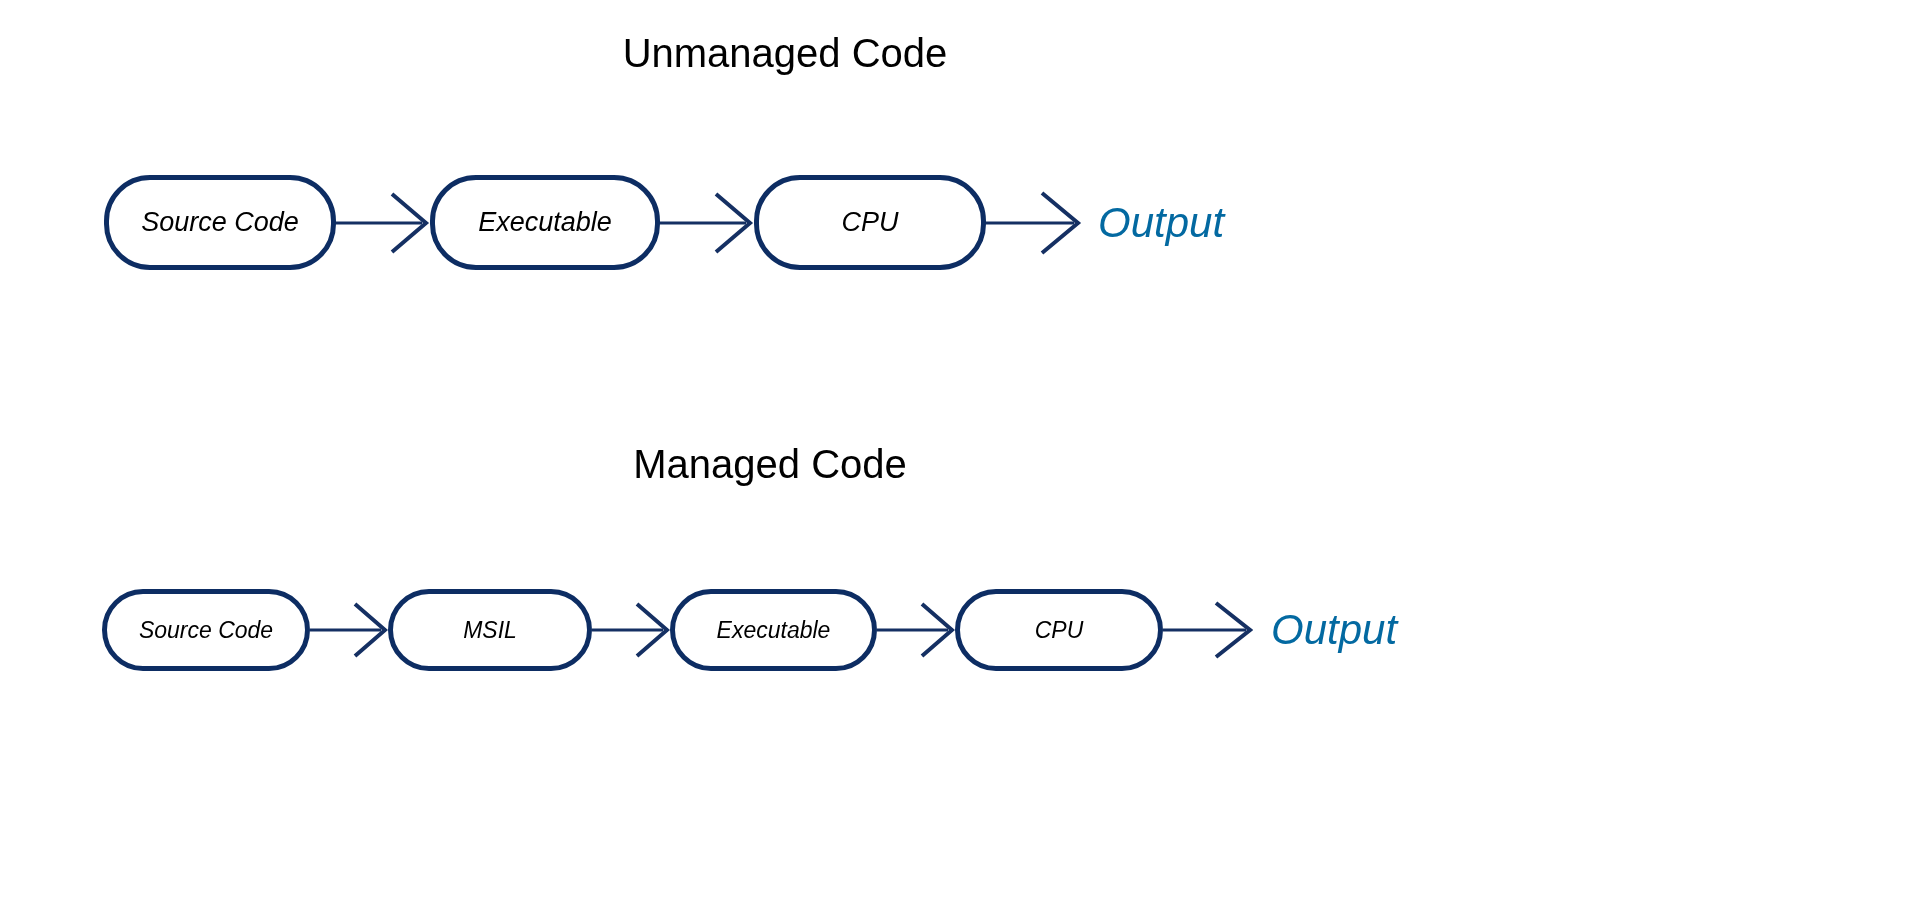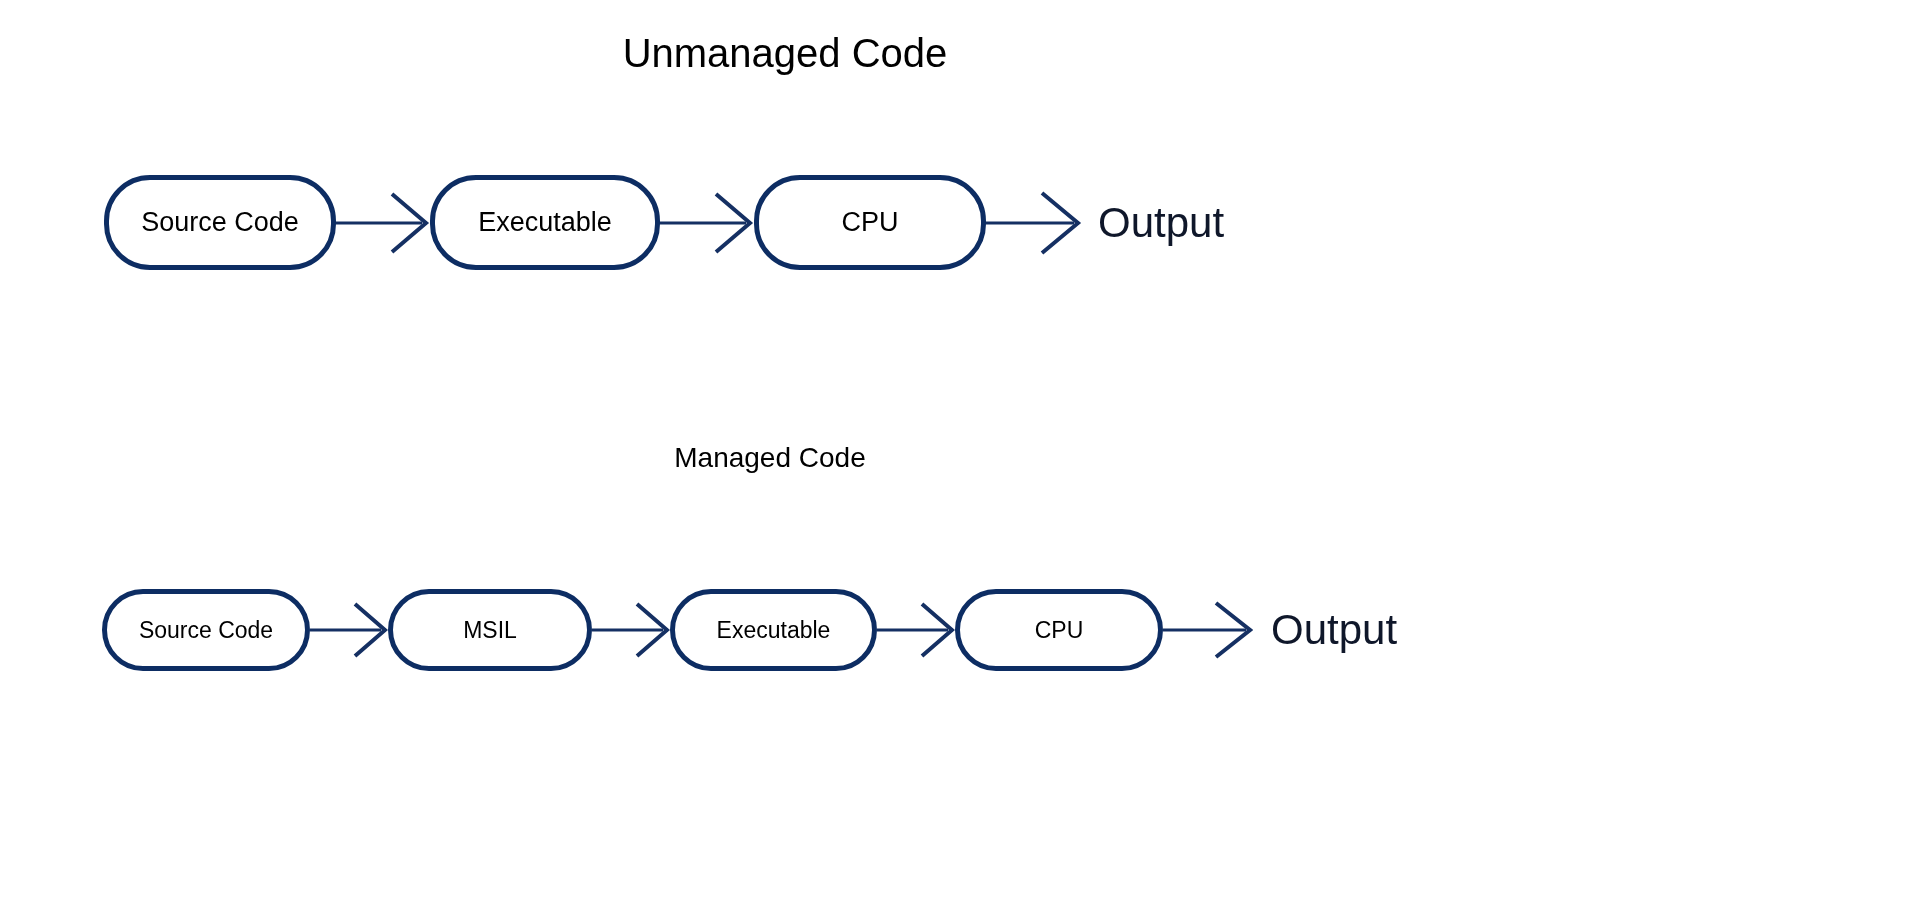--- a/index.html
+++ b/index.html
@@ -38,28 +38,29 @@
   #title-unmanaged {
     left: 0;
     width: 1570px;
     top: 33px;
     font-size: 40px;
   }
   #title-managed {
     left: 0;
     width: 1540px;
     top: 444px;
-    font-size: 28px;
+    font-size: 40px;
   }
 
   
   .flow-row {
     position: absolute;
     display: flex;
     align-items: center;
+    font-style: italic;
   }
   #row-unmanaged {
     left: 104px;
     top: 170px;
     height: 105px;
   }
   #row-managed {
     left: 102px;
     top: 585px;
     height: 90px;
@@ -104,21 +105,21 @@
   
   .connector {
     flex: none;
     display: block;
   }
   .connector svg { display: block; }
 
   
   .output-label {
     flex: none;
-    color: #0f172a;
+    color: #0369a1;
     white-space: nowrap;
     line-height: 1;
   }
   #u-output {
     font-size: 42px;
     margin-left: 16px;
   }
   #m-output {
     font-size: 42px;
     margin-left: 18px;

